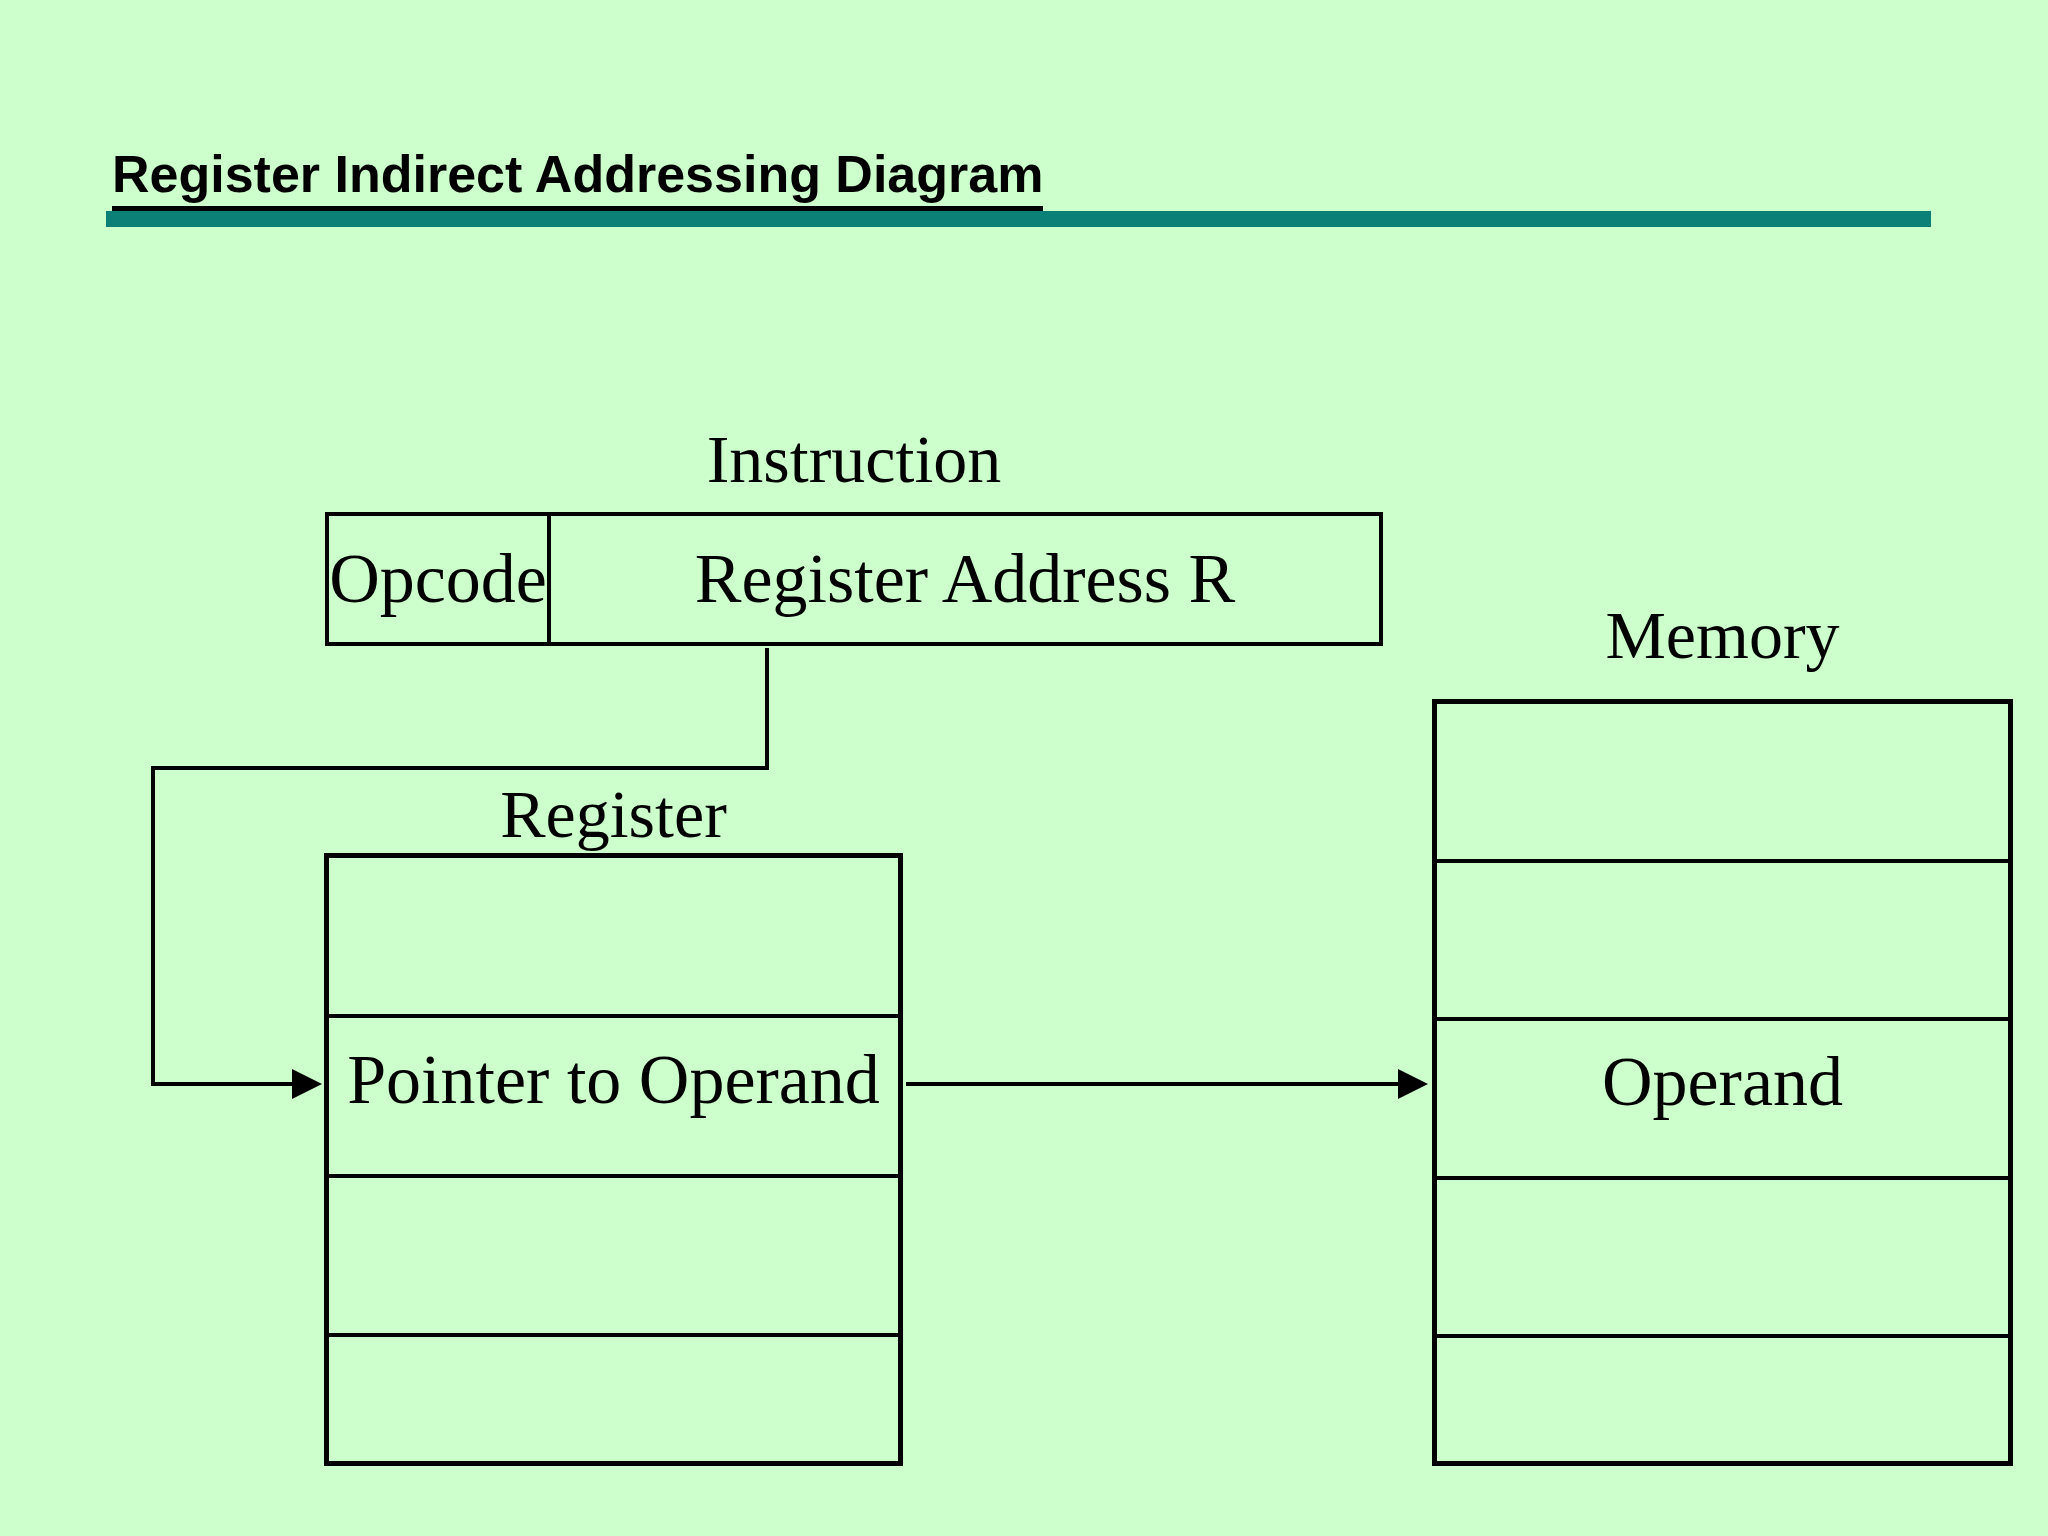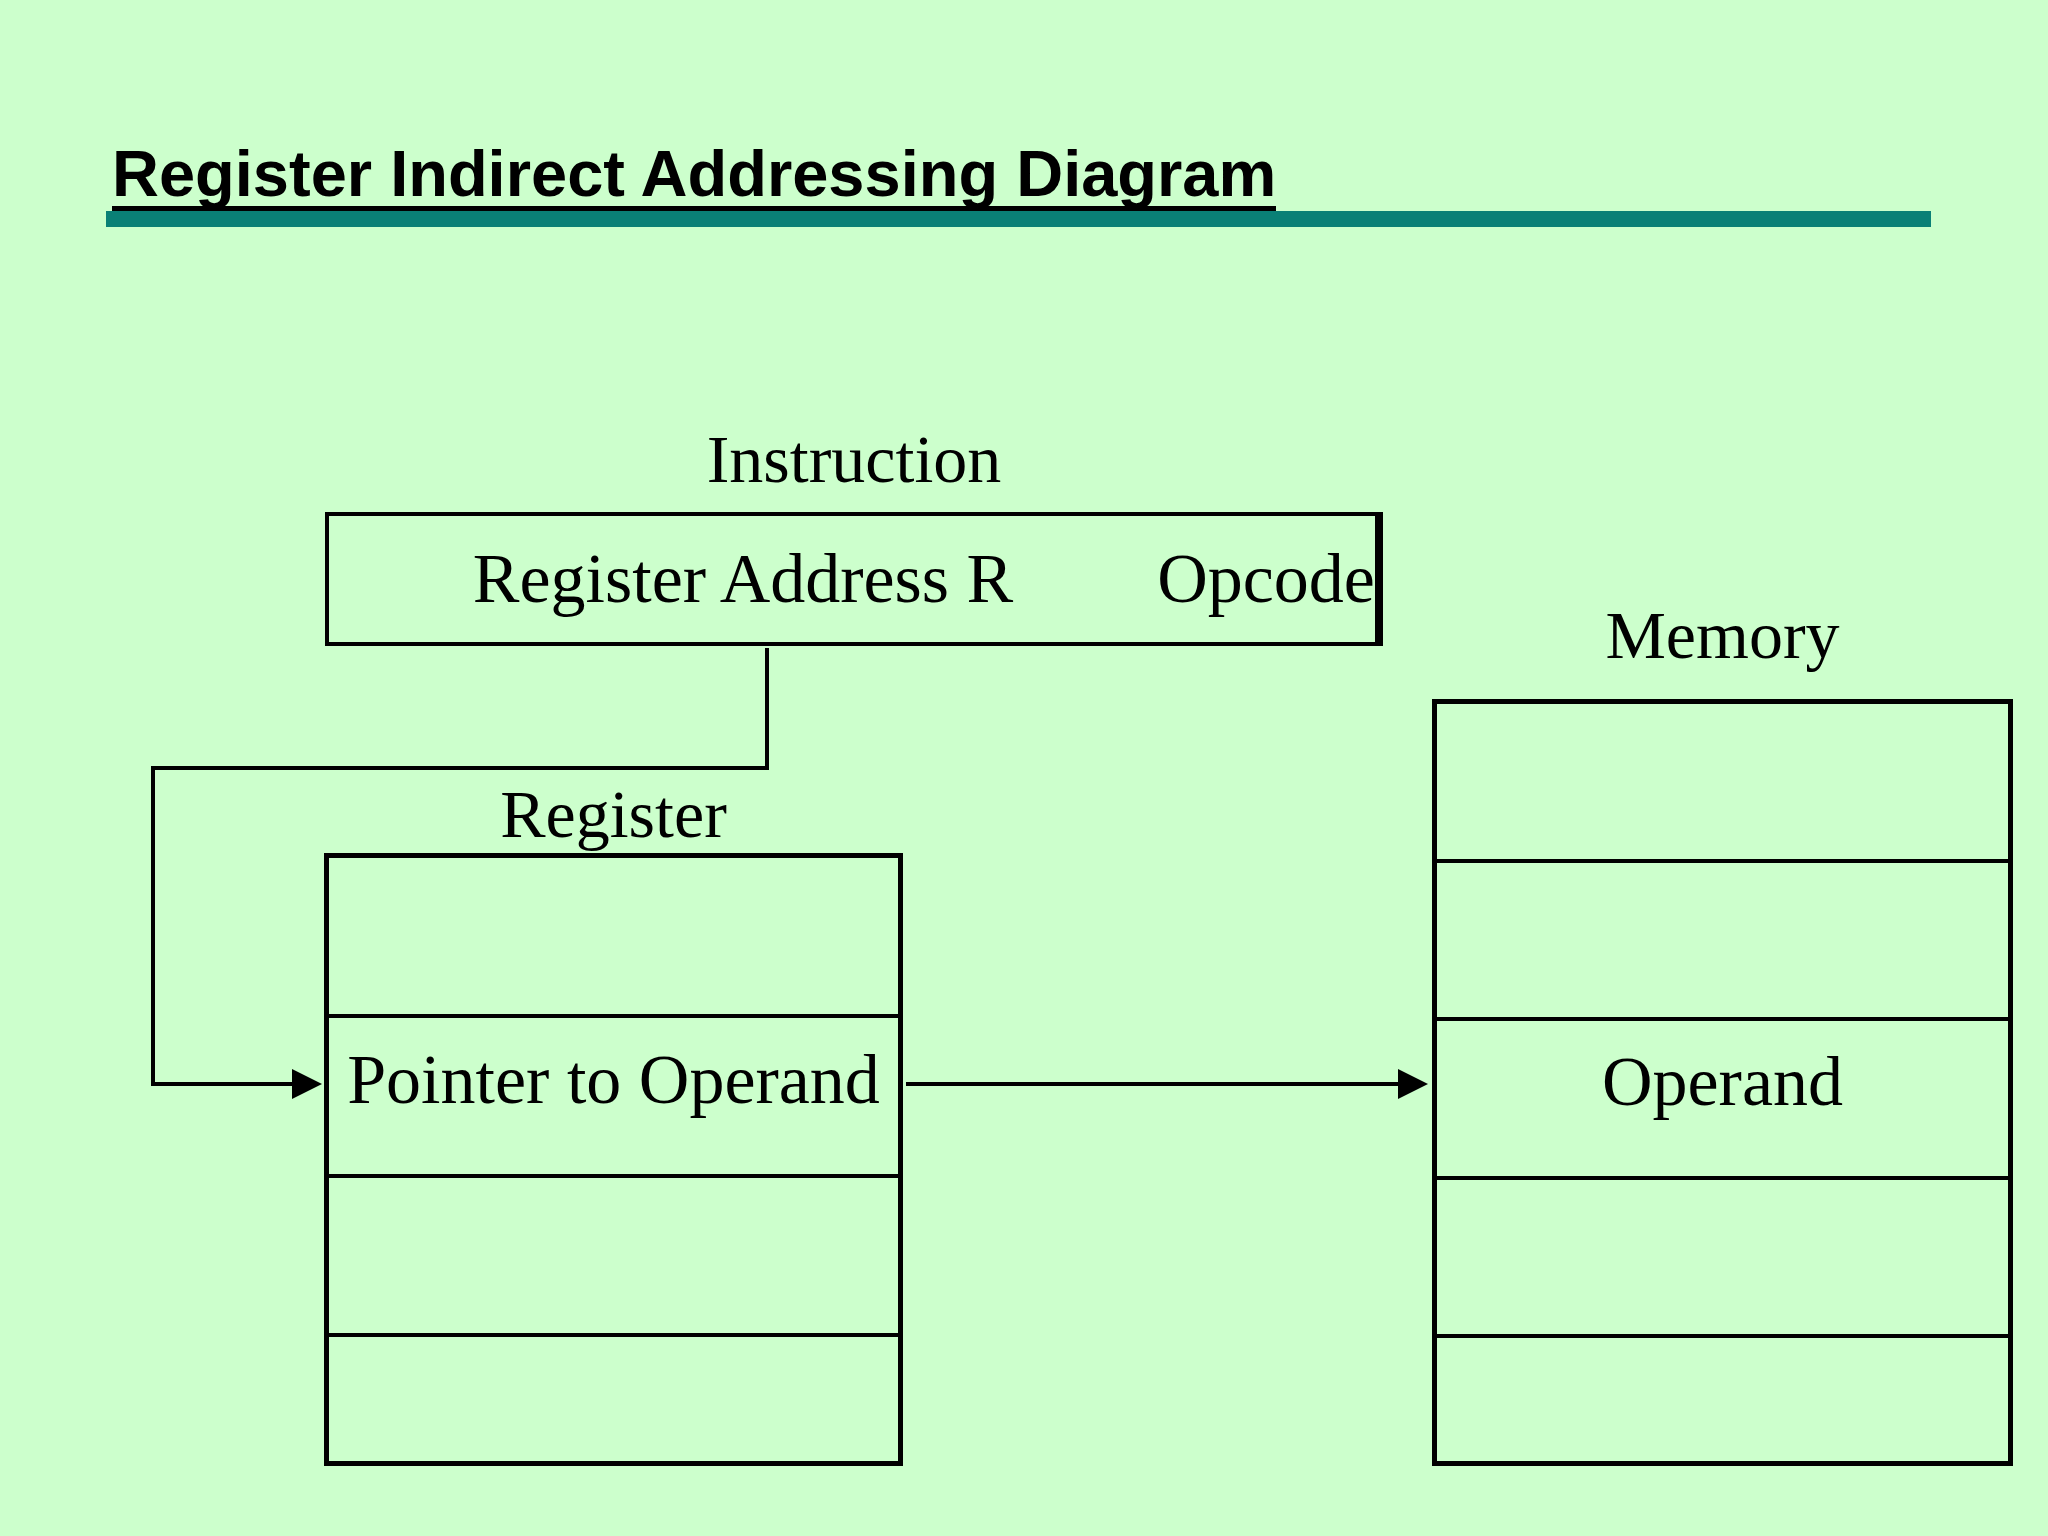--- a/index.html
+++ b/index.html
@@ -9,21 +9,21 @@
     background:var(--background,#ccffcc);
     font-family:"Liberation Serif",serif;
     color:#000;
     overflow:hidden;
   }
   
   .title{
     position:absolute;left:112px;top:142px;
     font-family:"Liberation Sans",sans-serif;
     font-weight:700;
-    font-size:65px;line-height:64px;
+    font-size:52px;line-height:64px;
     letter-spacing:0px;
     border-bottom:6px solid #000;
     white-space:nowrap;
   }
   .title-bar{
     position:absolute;left:106px;top:211px;
     width:1825px;height:16px;
     background:var(--accent-bar,#0a8076);
   }
   
@@ -83,22 +83,22 @@
 
 <div class="slide">
 
   <div class="title">Register Indirect Addressing Diagram</div>
 
   <div class="title-bar"></div>
 
   <div class="label instruction-label">Instruction</div>
 
   <div class="instruction-box">
+    <div class="cell cell-opcode">Opcode</div>
     <div class="cell cell-regaddr">Register Address R</div>
-    <div class="cell cell-opcode">Opcode</div>
   </div>
 
   <div class="label registers-label">Register</div>
 
   <div class="table registers-table">
     <div class="row"></div>
     <div class="row">Pointer to Operand</div>
     <div class="row"></div>
     <div class="row"></div>
   </div>

